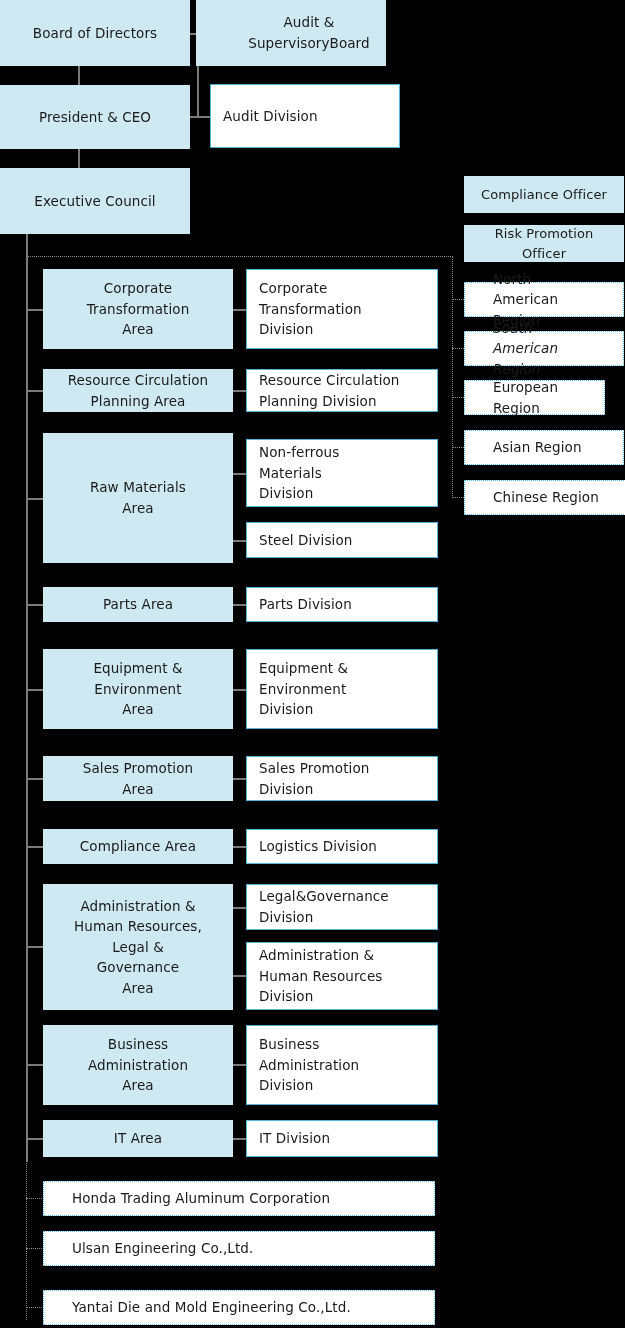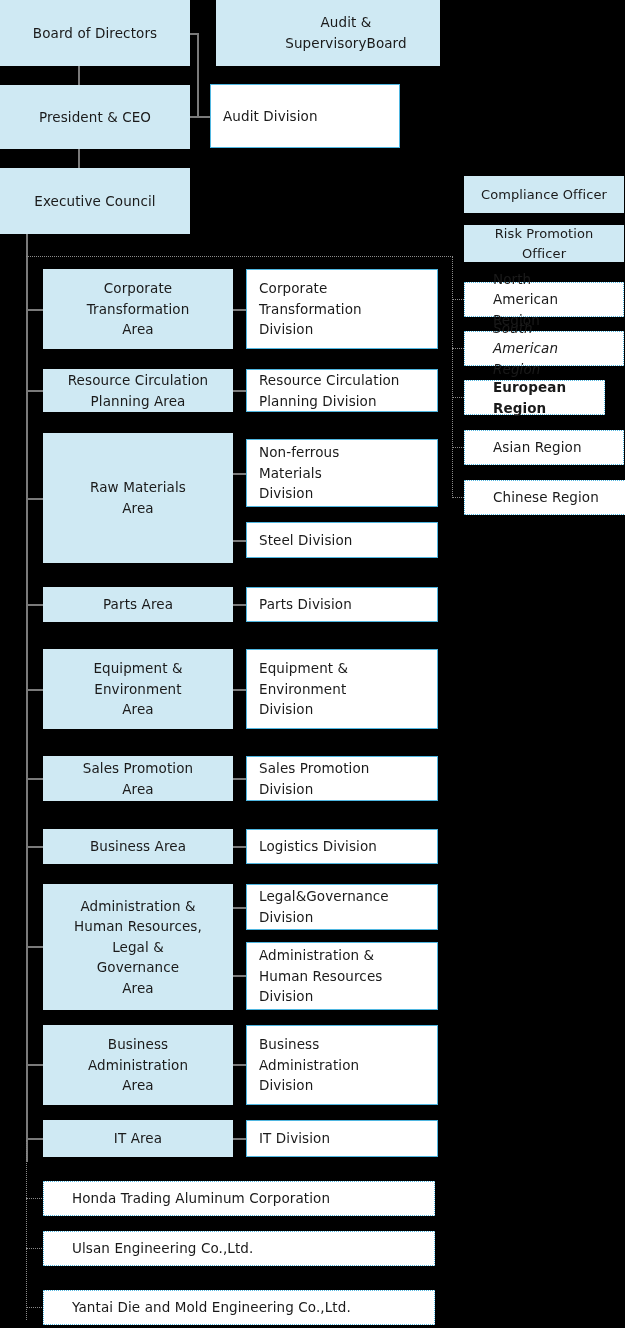--- a/index.html
+++ b/index.html
@@ -129,37 +129,37 @@
   <div class="ln ln-h" style="left:233px; top:975px; width:14px;"></div>
   <div class="ln ln-h" style="left:233px; top:1064px; width:14px;"></div>
   <div class="ln ln-h" style="left:233px; top:1138px; width:14px;"></div>
 
   <div class="dln dln-h" style="left:26px; top:1198px; width:18px;"></div>
   <div class="dln dln-h" style="left:26px; top:1248px; width:18px;"></div>
   <div class="dln dln-h" style="left:26px; top:1307px; width:18px;"></div>
 
   <div class="box node-fill" style="left:0px; top:0px; width:190px; height:66px;">Board of Directors</div>
 
-  <div class="box node-fill" style="left:216px; top:0px; width:224px; height:66px;padding-left:44px;">Audit &amp; SupervisoryBoard</div>
+  <div class="box node-fill" style="left:196px; top:0px; width:190px; height:66px;padding-left:44px;">Audit &amp; SupervisoryBoard</div>
 
   <div class="box node-fill" style="left:0px; top:85px; width:190px; height:64px;">President &amp; CEO</div>
 
   <div class="box node-div" style="left:210px; top:84px; width:190px; height:64px;">Audit Division</div>
 
   <div class="box node-fill" style="left:0px; top:168px; width:190px; height:66px;">Executive Council</div>
 
   <div class="box node-fill small-text" style="left:464px; top:176px; width:160px; height:37px;">Compliance Officer</div>
 
   <div class="box node-fill small-text" style="left:464px; top:225px; width:160px; height:37px;">Risk Promotion Officer</div>
 
   <div class="box node-dotted" style="left:464px; top:282px; width:160px; height:35px;">North American Region</div>
 
   <div class="box node-dotted" style="left:464px; top:331px; width:160px; height:35px;font-style:italic;">South American Region</div>
 
-  <div class="box node-dotted" style="left:464px; top:380px; width:141px; height:35px;font-weight:bold;">European Region</div>
+  <div class="box node-dotted" style="left:464px; top:380px; width:141px; height:35px;">European Region</div>
 
   <div class="box node-dotted" style="left:464px; top:430px; width:160px; height:35px;">Asian Region</div>
 
   <div class="box node-dotted" style="left:464px; top:480px; width:176px; height:35px;">Chinese Region</div>
 
   <div class="box node-fill" style="left:43px; top:269px; width:190px; height:80px;">Corporate
 Transformation
 Area</div>
 
   <div class="box node-fill" style="left:43px; top:369px; width:190px; height:43px;">Resource Circulation
@@ -170,21 +170,21 @@
 
   <div class="box node-fill" style="left:43px; top:587px; width:190px; height:35px;">Parts Area</div>
 
   <div class="box node-fill" style="left:43px; top:649px; width:190px; height:80px;">Equipment &amp;
 Environment
 Area</div>
 
   <div class="box node-fill" style="left:43px; top:756px; width:190px; height:45px;">Sales Promotion
 Area</div>
 
-  <div class="box node-fill" style="left:43px; top:829px; width:190px; height:35px;">Business Area</div>
+  <div class="box node-fill" style="left:43px; top:829px; width:190px; height:35px;">Compliance Area</div>
 
   <div class="box node-fill" style="left:43px; top:884px; width:190px; height:126px;">Administration &amp;
 Human Resources,
 Legal &amp;
 Governance
 Area</div>
 
   <div class="box node-fill" style="left:43px; top:1025px; width:190px; height:80px;">Business
 Administration
 Area</div>

